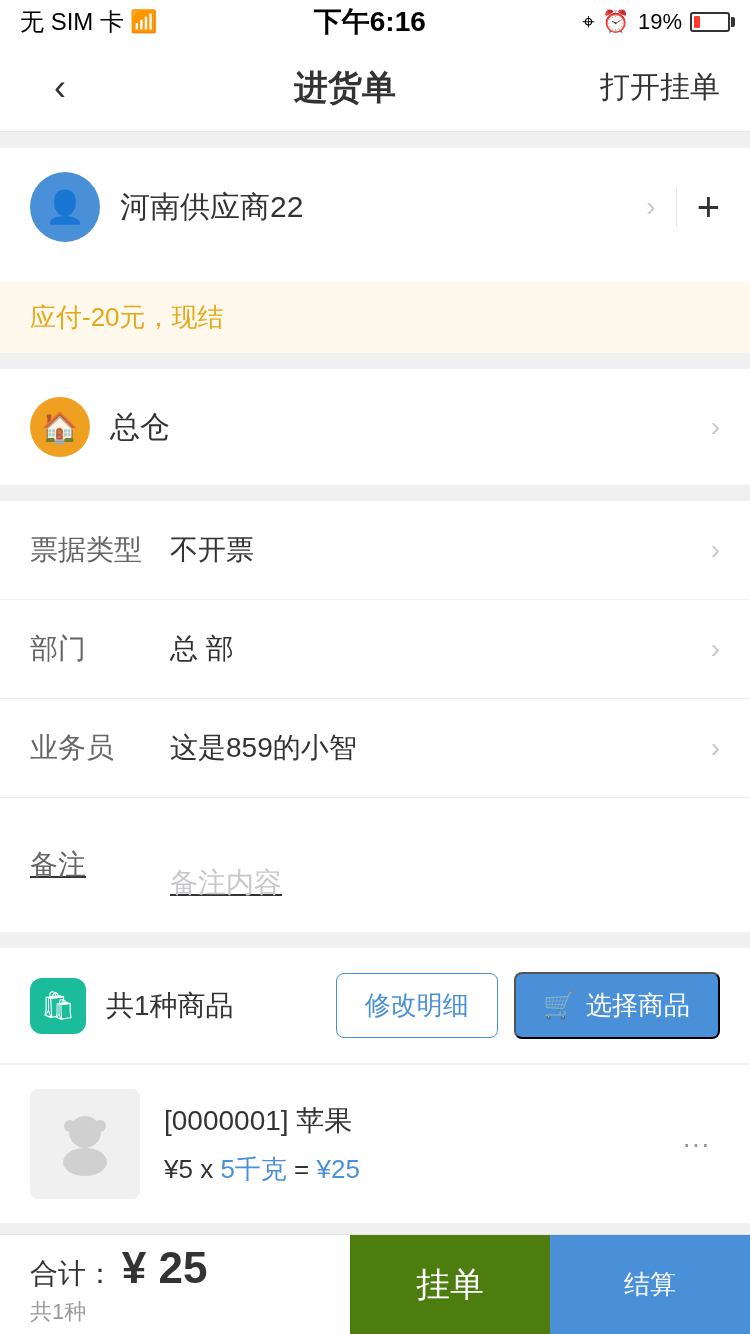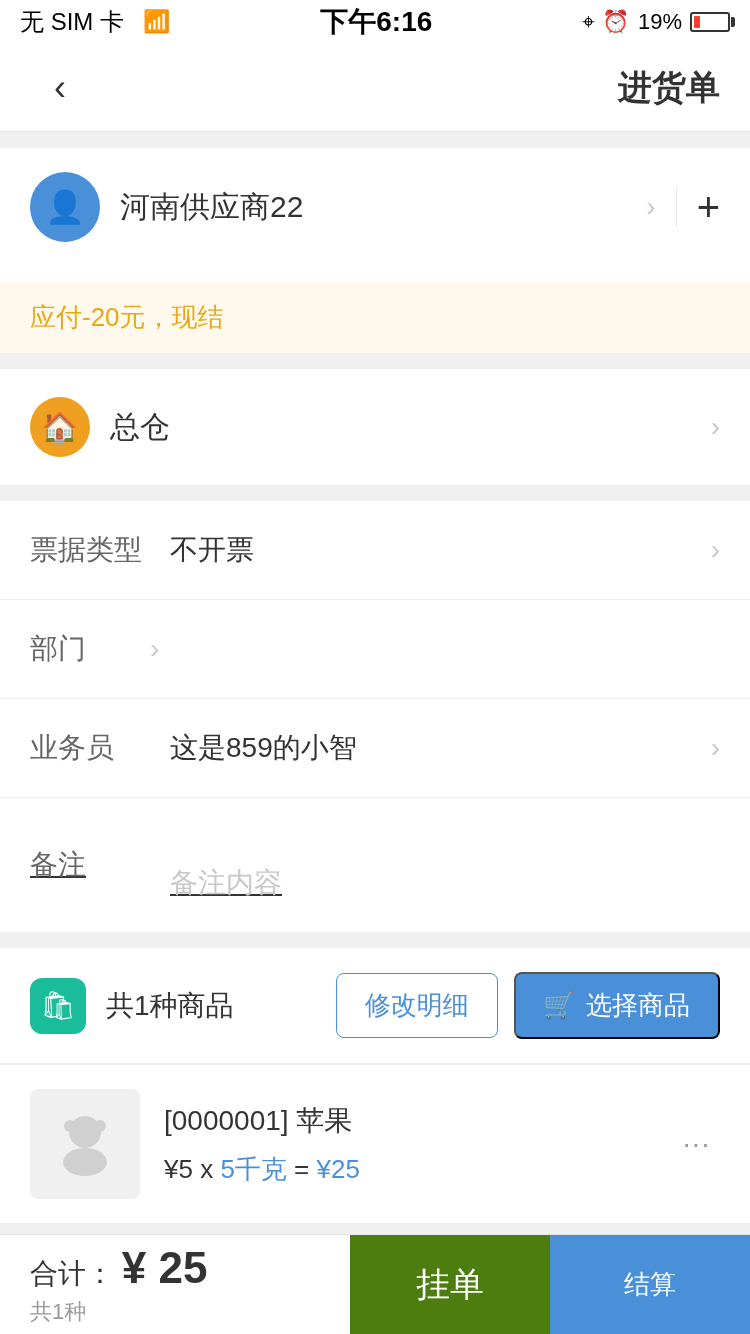--- a/index.html
+++ b/index.html
@@ -17,21 +17,21 @@
     .status-bar {
       height: 44px;
       background: #fff;
       display: flex;
       align-items: center;
       justify-content: space-between;
       padding: 0 20px;
       font-size: 24px;
       color: #000;
     }
-    .status-left { display: flex; align-items: center; gap: 19px; }
+    .status-left { display: flex; align-items: center; gap: 6px; }
     .status-center { font-weight: 600; font-size: 28px; }
     .status-right { display: flex; align-items: center; gap: 8px; font-size: 22px; }
     .battery {
       width: 40px; height: 20px; border: 2px solid #333; border-radius: 3px;
       position: relative; display: inline-flex; align-items: center; padding: 2px;
     }
     .battery::after {
       content: ''; position: absolute; right: -7px; top: 50%; transform: translateY(-50%);
       width: 4px; height: 10px; background: #333; border-radius: 0 2px 2px 0;
     }
@@ -229,20 +229,21 @@
     <span>19%</span>
     <div class="battery">
       <div class="battery-fill"></div>
     </div>
   </div>
 </div>
 
 <div class="nav-bar">
   <div class="nav-back">‹</div>
   <div class="nav-title">进货单</div>
+  <div class="nav-action">打开挂单</div>
 </div>
 
 <div class="page-body content">
 
   <div class="section">
     <div class="supplier-row">
       <div class="supplier-avatar">
         <span>👤</span>
       </div>
       <div class="supplier-name">河南供应商22</div>
@@ -264,20 +265,21 @@
   </div>
 
   <div class="section">
     <div class="form-row">
       <div class="form-label">票据类型</div>
       <div class="form-value">不开票</div>
       <span class="chevron-icon">›</span>
     </div>
     <div class="form-row">
       <div class="form-label">部门</div>
+      <div class="form-value">总 部</div>
       <span class="chevron-icon">›</span>
     </div>
     <div class="form-row">
       <div class="form-label">业务员</div>
       <div class="form-value">这是859的小智</div>
       <span class="chevron-icon">›</span>
     </div>
     <div class="form-row">
       <div class="form-label">备注</div>
       <div class="form-value form-placeholder">备注内容</div>

